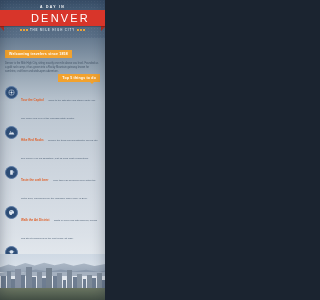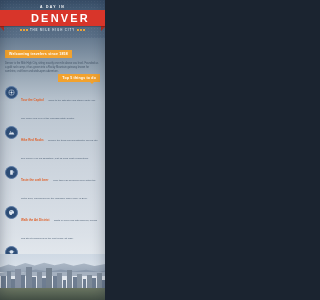--- a/index.html
+++ b/index.html
@@ -23,21 +23,21 @@
   .kicker{position:absolute;top:4.5px;left:0;right:0;text-align:center;
     color:#fff;font-size:3.4px;letter-spacing:1.3px;font-weight:bold;z-index:4;}
   .ribbon{position:absolute;top:10px;left:-6px;right:-6px;height:16px;background:#d8352a;z-index:2;
     box-shadow:0 1px 0 rgba(0,0,0,.18);}
   .ribbon:before,.ribbon:after{content:"";position:absolute;top:0;width:6px;height:16px;background:#a62a20;}
   .ribbon:before{left:0;} .ribbon:after{right:0;}
   .ribbon-tail-l,.ribbon-tail-r{position:absolute;top:24px;width:7px;height:7px;background:#a62a20;z-index:1;}
   .ribbon-tail-l{left:-3px;clip-path:polygon(0 0,100% 0,100% 100%);}
   .ribbon-tail-r{right:-3px;clip-path:polygon(0 0,100% 0,0 100%);}
   .bigtitle{position:absolute;top:10px;left:0;right:0;height:16px;line-height:16px;
-    text-align:center;color:#fff;font-size:11px;font-weight:bold;letter-spacing:2.2px;z-index:5;padding-left:16px;}
+    text-align:center;color:#fff;font-size:11px;font-weight:normal;letter-spacing:2.2px;z-index:5;padding-left:16px;}
   .tagrow{position:absolute;top:28px;left:0;right:0;text-align:center;z-index:5;
     display:flex;align-items:center;justify-content:center;gap:2px;}
   .tagrow .dots{display:flex;gap:1.4px;}
   .tagrow .dots i{display:block;width:1.6px;height:1.6px;background:#e8a33d;}
   .tagline{color:#cfd9e3;font-size:2.9px;letter-spacing:.9px;font-weight:bold;}
 
   
   .obar{background:#f2a22e;color:#fff;font-size:3.5px;font-weight:bold;
     padding:2.2px 4px;letter-spacing:.2px;display:inline-block;position:relative;}
   .obar.right{float:right;}

